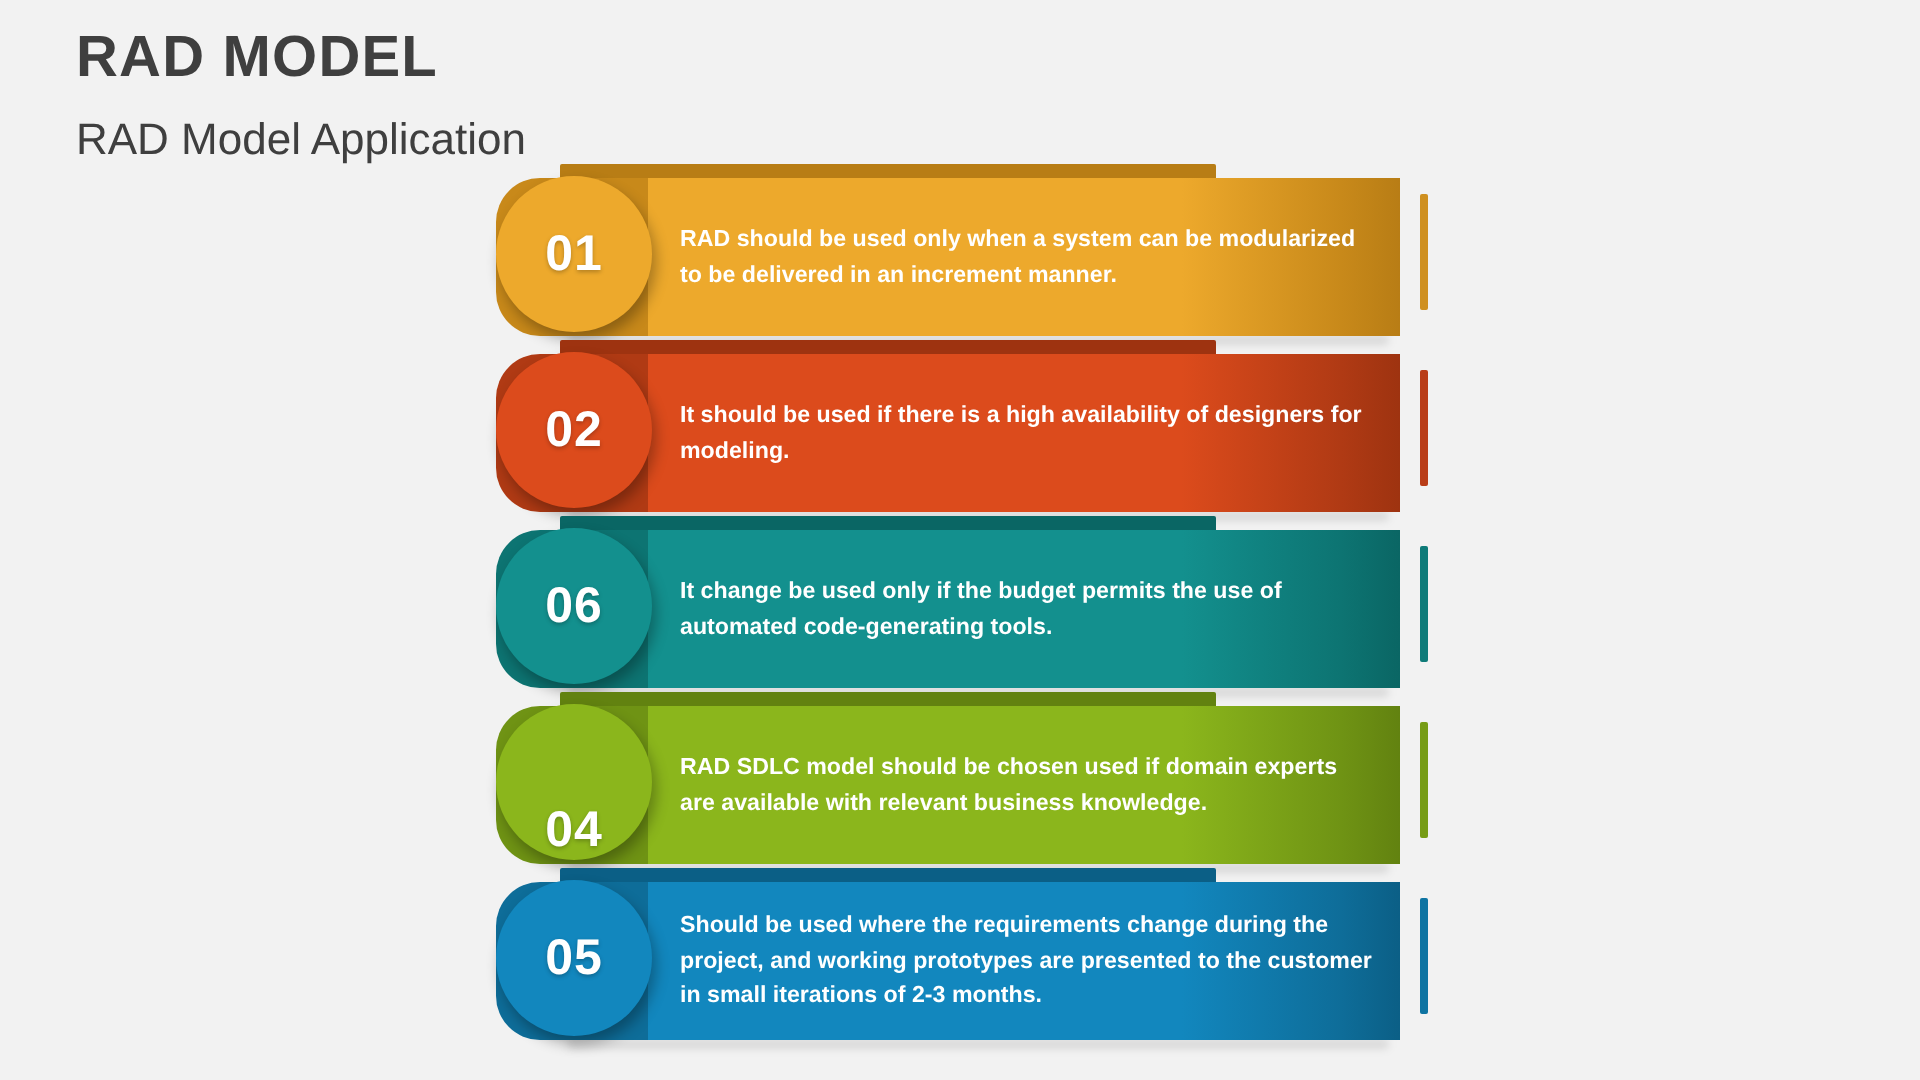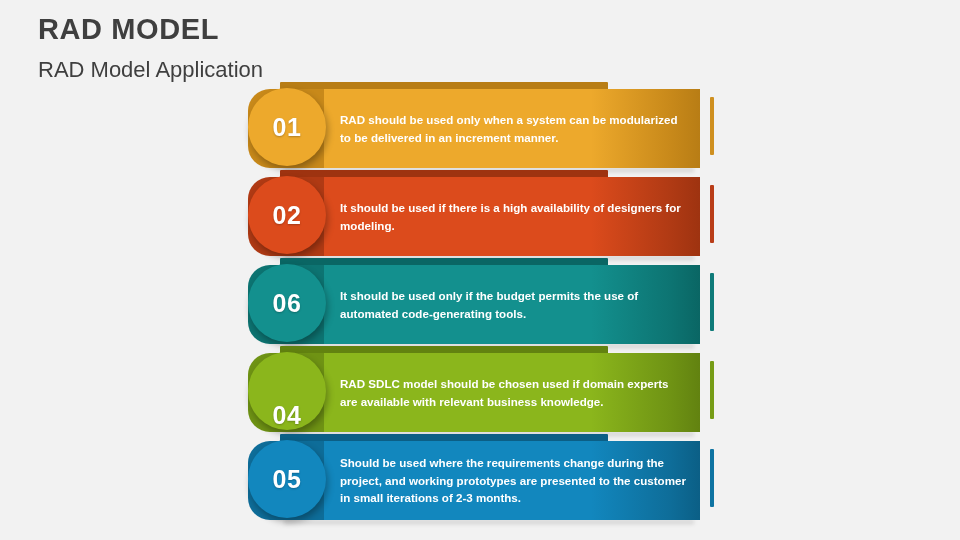--- a/index.html
+++ b/index.html
@@ -193,21 +193,21 @@
 
     <div class="row" style="top:258px;">
       <div class="row-topstrip" style="background: rgb(10, 102, 100);"></div>
       <div class="row-shadow"></div>
       <div class="row-body" style="background: linear-gradient(to right, rgb(19, 144, 142) 0%, rgb(19, 144, 142) 74%, rgb(13, 116, 114) 93%, rgb(10, 102, 100) 100%);"></div>
       <div class="row-backing" style="background: rgb(13, 116, 114);"></div>
       <div class="row-circle" style="background: rgb(19, 144, 142);">
         <span class="row-number">06</span>
       </div>
       <div class="row-text" style="color: rgb(255, 255, 255);">
-        <span>It should be used only if the budget permits the use of automated code-generating tools.</span>
+        <span>It change be used only if the budget permits the use of automated code-generating tools.</span>
       </div>
       <div class="row-accent" style="background: rgb(15, 123, 121);"></div>
     </div>
 
     <div class="row" style="top:346px;">
       <div class="row-topstrip" style="background: rgb(98, 130, 16);"></div>
       <div class="row-shadow"></div>
       <div class="row-body" style="background: linear-gradient(to right, rgb(139, 182, 28) 0%, rgb(139, 182, 28) 74%, rgb(111, 147, 20) 93%, rgb(98, 130, 16) 100%);"></div>
       <div class="row-backing" style="background: rgb(111, 147, 20);"></div>
       <div class="row-circle" style="background: rgb(139, 182, 28); align-items: flex-end;">

